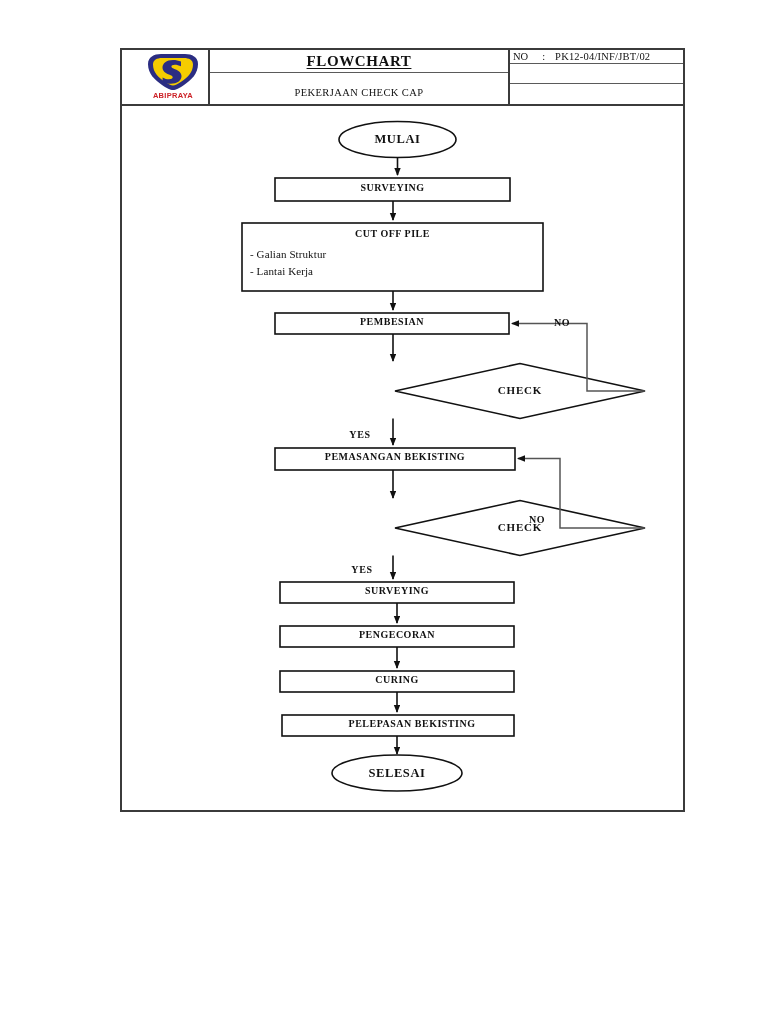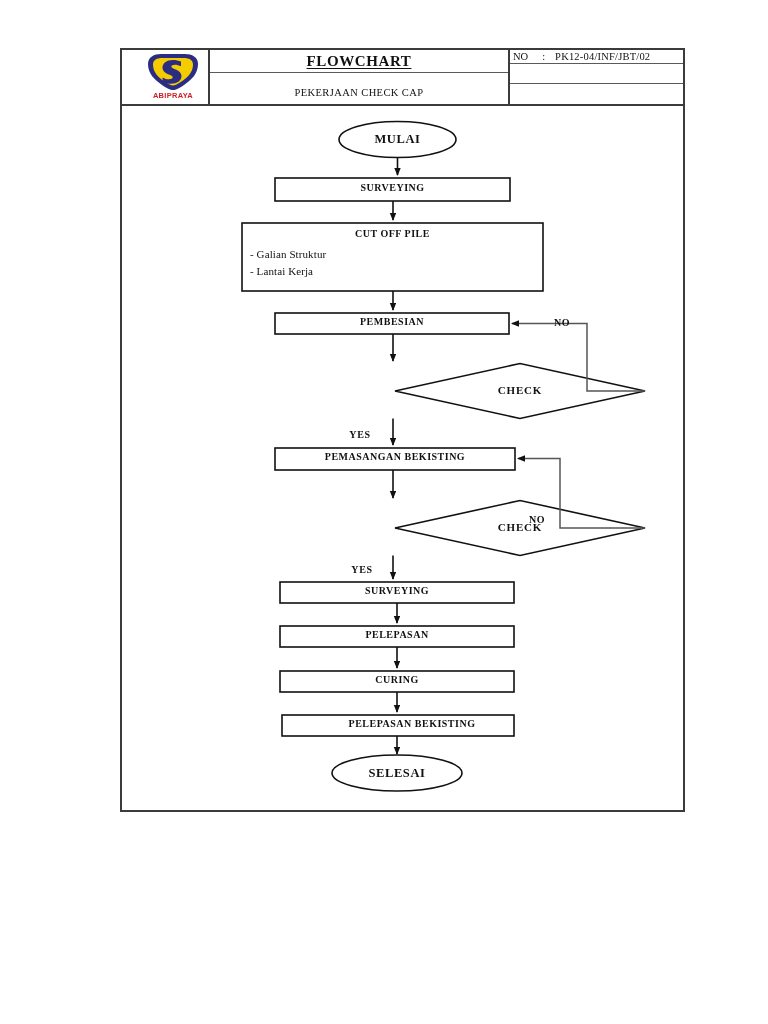--- a/index.html
+++ b/index.html
@@ -317,21 +317,21 @@
     <div class="node-text proc-label" style="left:153px; top:266px; width:234px;">PEMBESIAN</div>
 
     <div class="node-text dec-label" style="left:333px; top:334px; width:130px;">CHECK</div>
 
     <div class="node-text proc-label" style="left:153px; top:401px; width:240px;">PEMASANGAN BEKISTING</div>
 
     <div class="node-text dec-label" style="left:333px; top:471px; width:130px;">CHECK</div>
 
     <div class="node-text proc-label" style="left:158px; top:535px; width:234px;">SURVEYING</div>
 
-    <div class="node-text proc-label" style="left:158px; top:579px; width:234px;">PELEPASAN</div>
+    <div class="node-text proc-label" style="left:158px; top:579px; width:234px;">PENGECORAN</div>
 
     <div class="node-text proc-label" style="left:158px; top:624px; width:234px;">CURING</div>
 
     <div class="node-text proc-label" style="left:174px; top:668px; width:232px;">PELEPASAN BEKISTING</div>
 
     <div class="node-text term-label" style="left:210px; top:716px; width:130px;">SELESAI</div>
 
     <div class="node-text edge-label" style="left:210px; top:379px; width:56px;">YES</div>
 
     <div class="node-text edge-label" style="left:420px; top:267px; width:40px;">NO</div>

